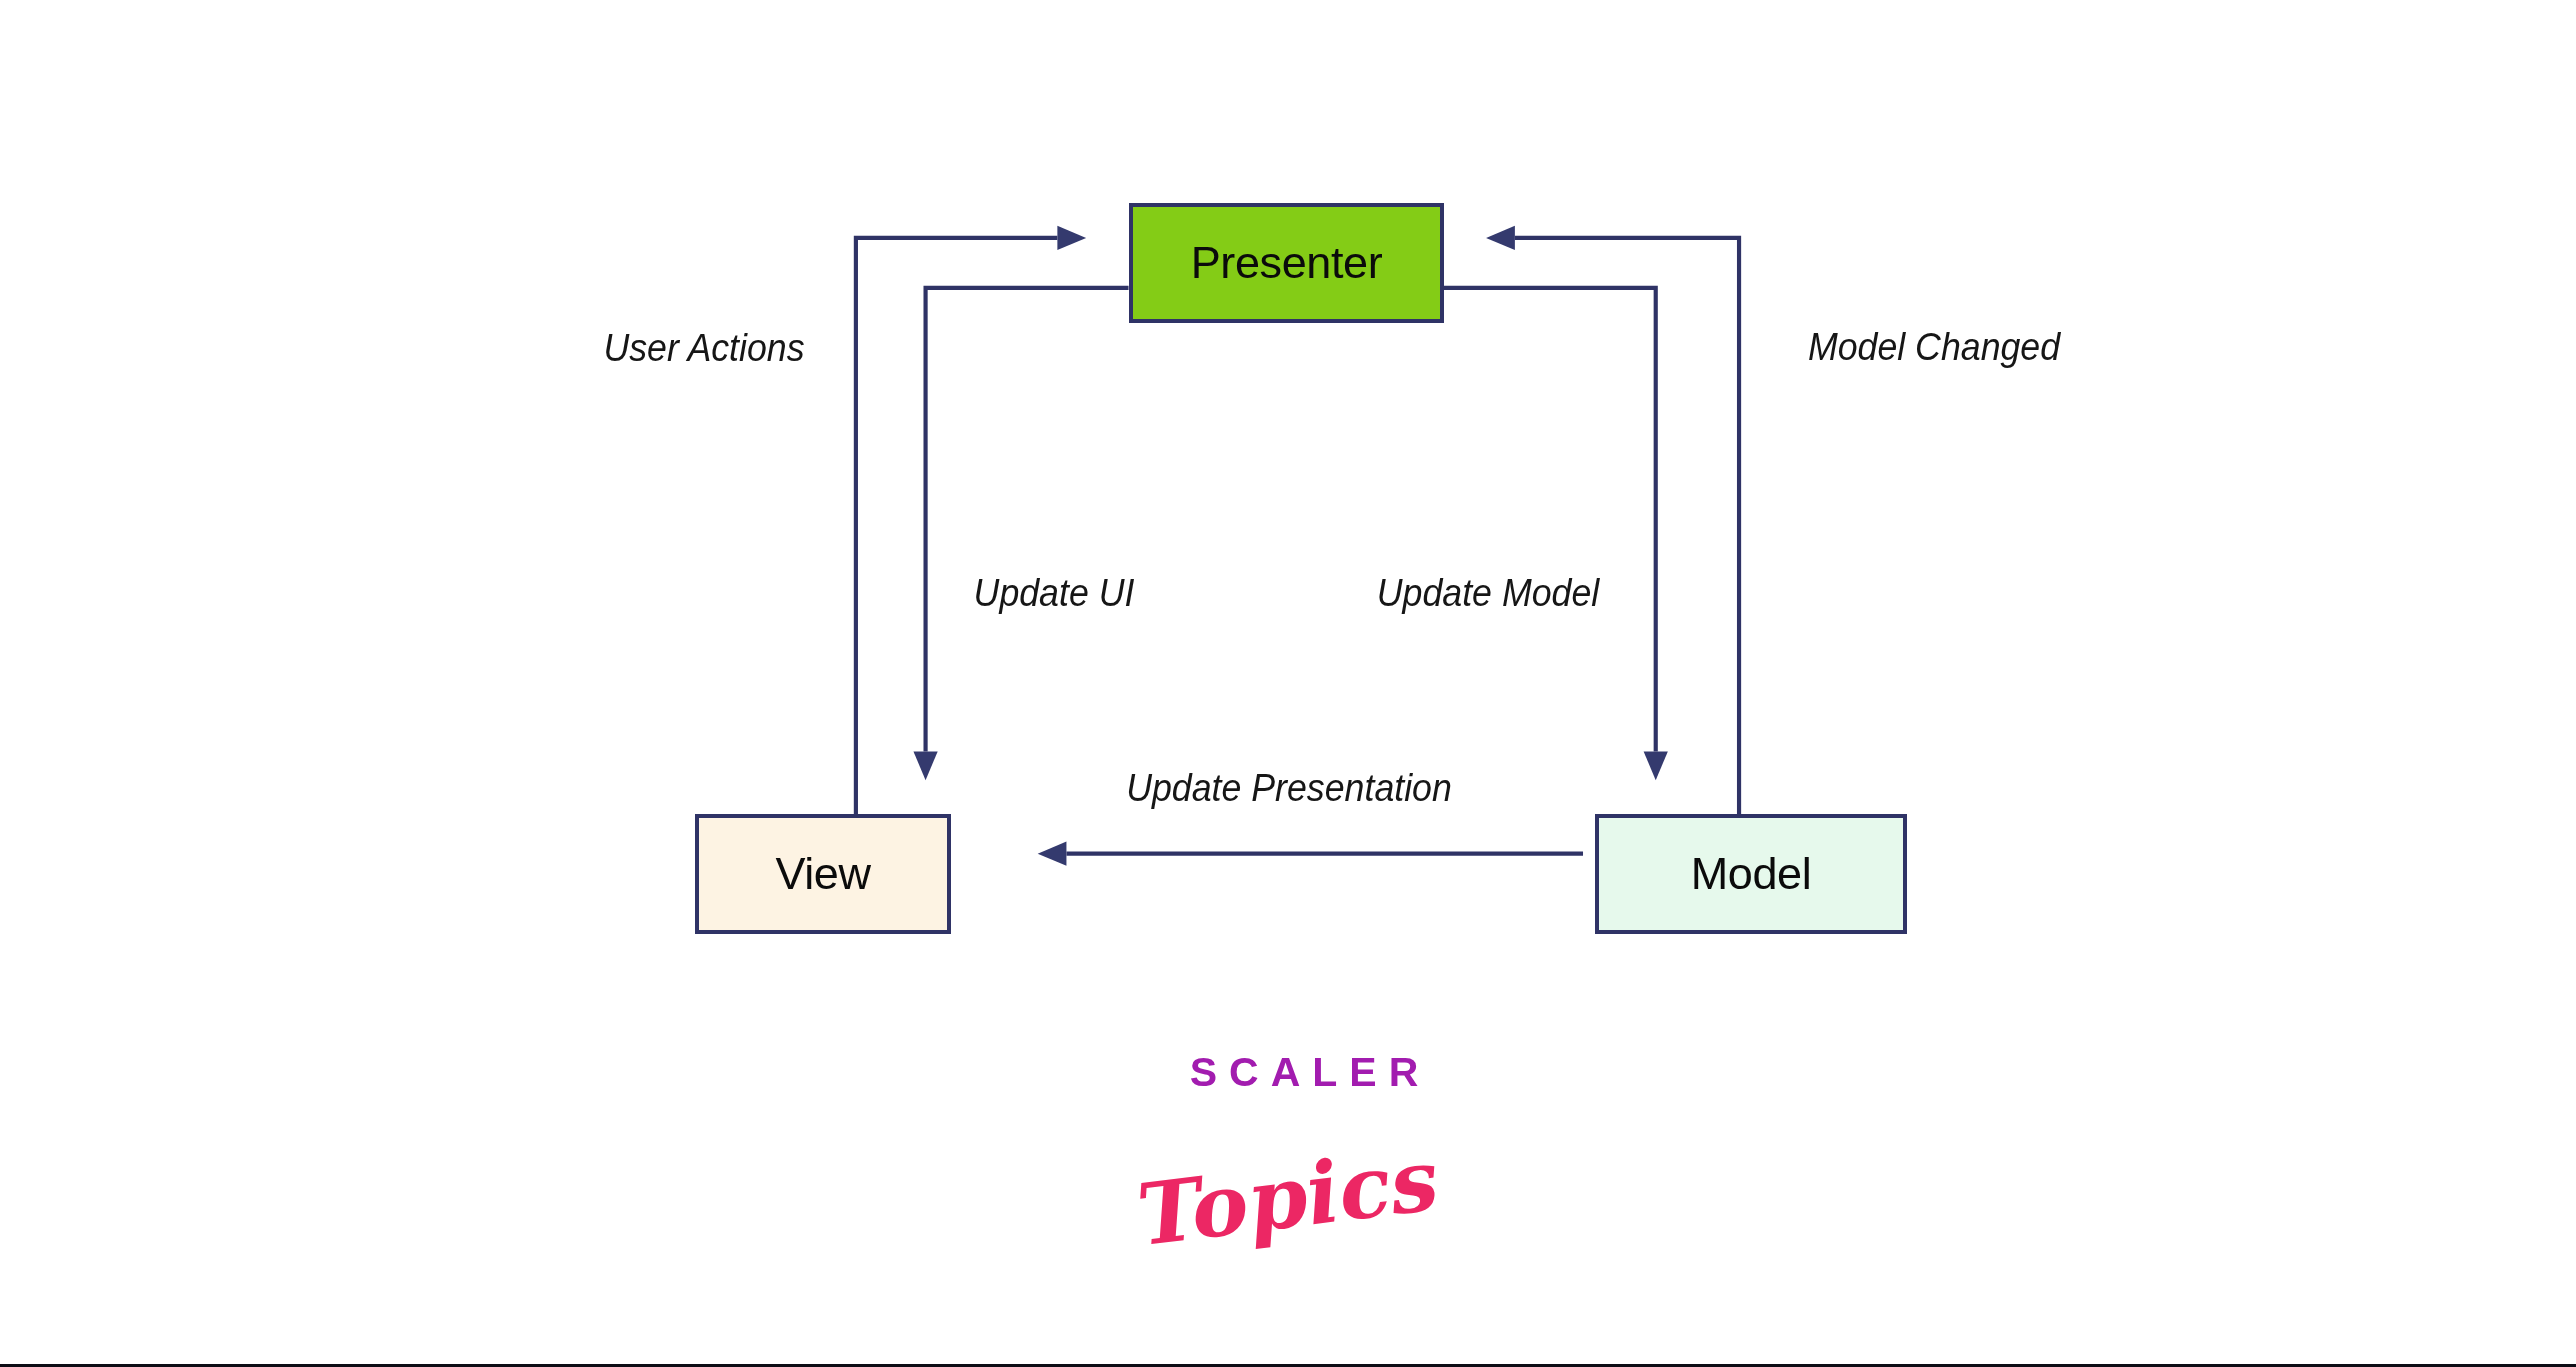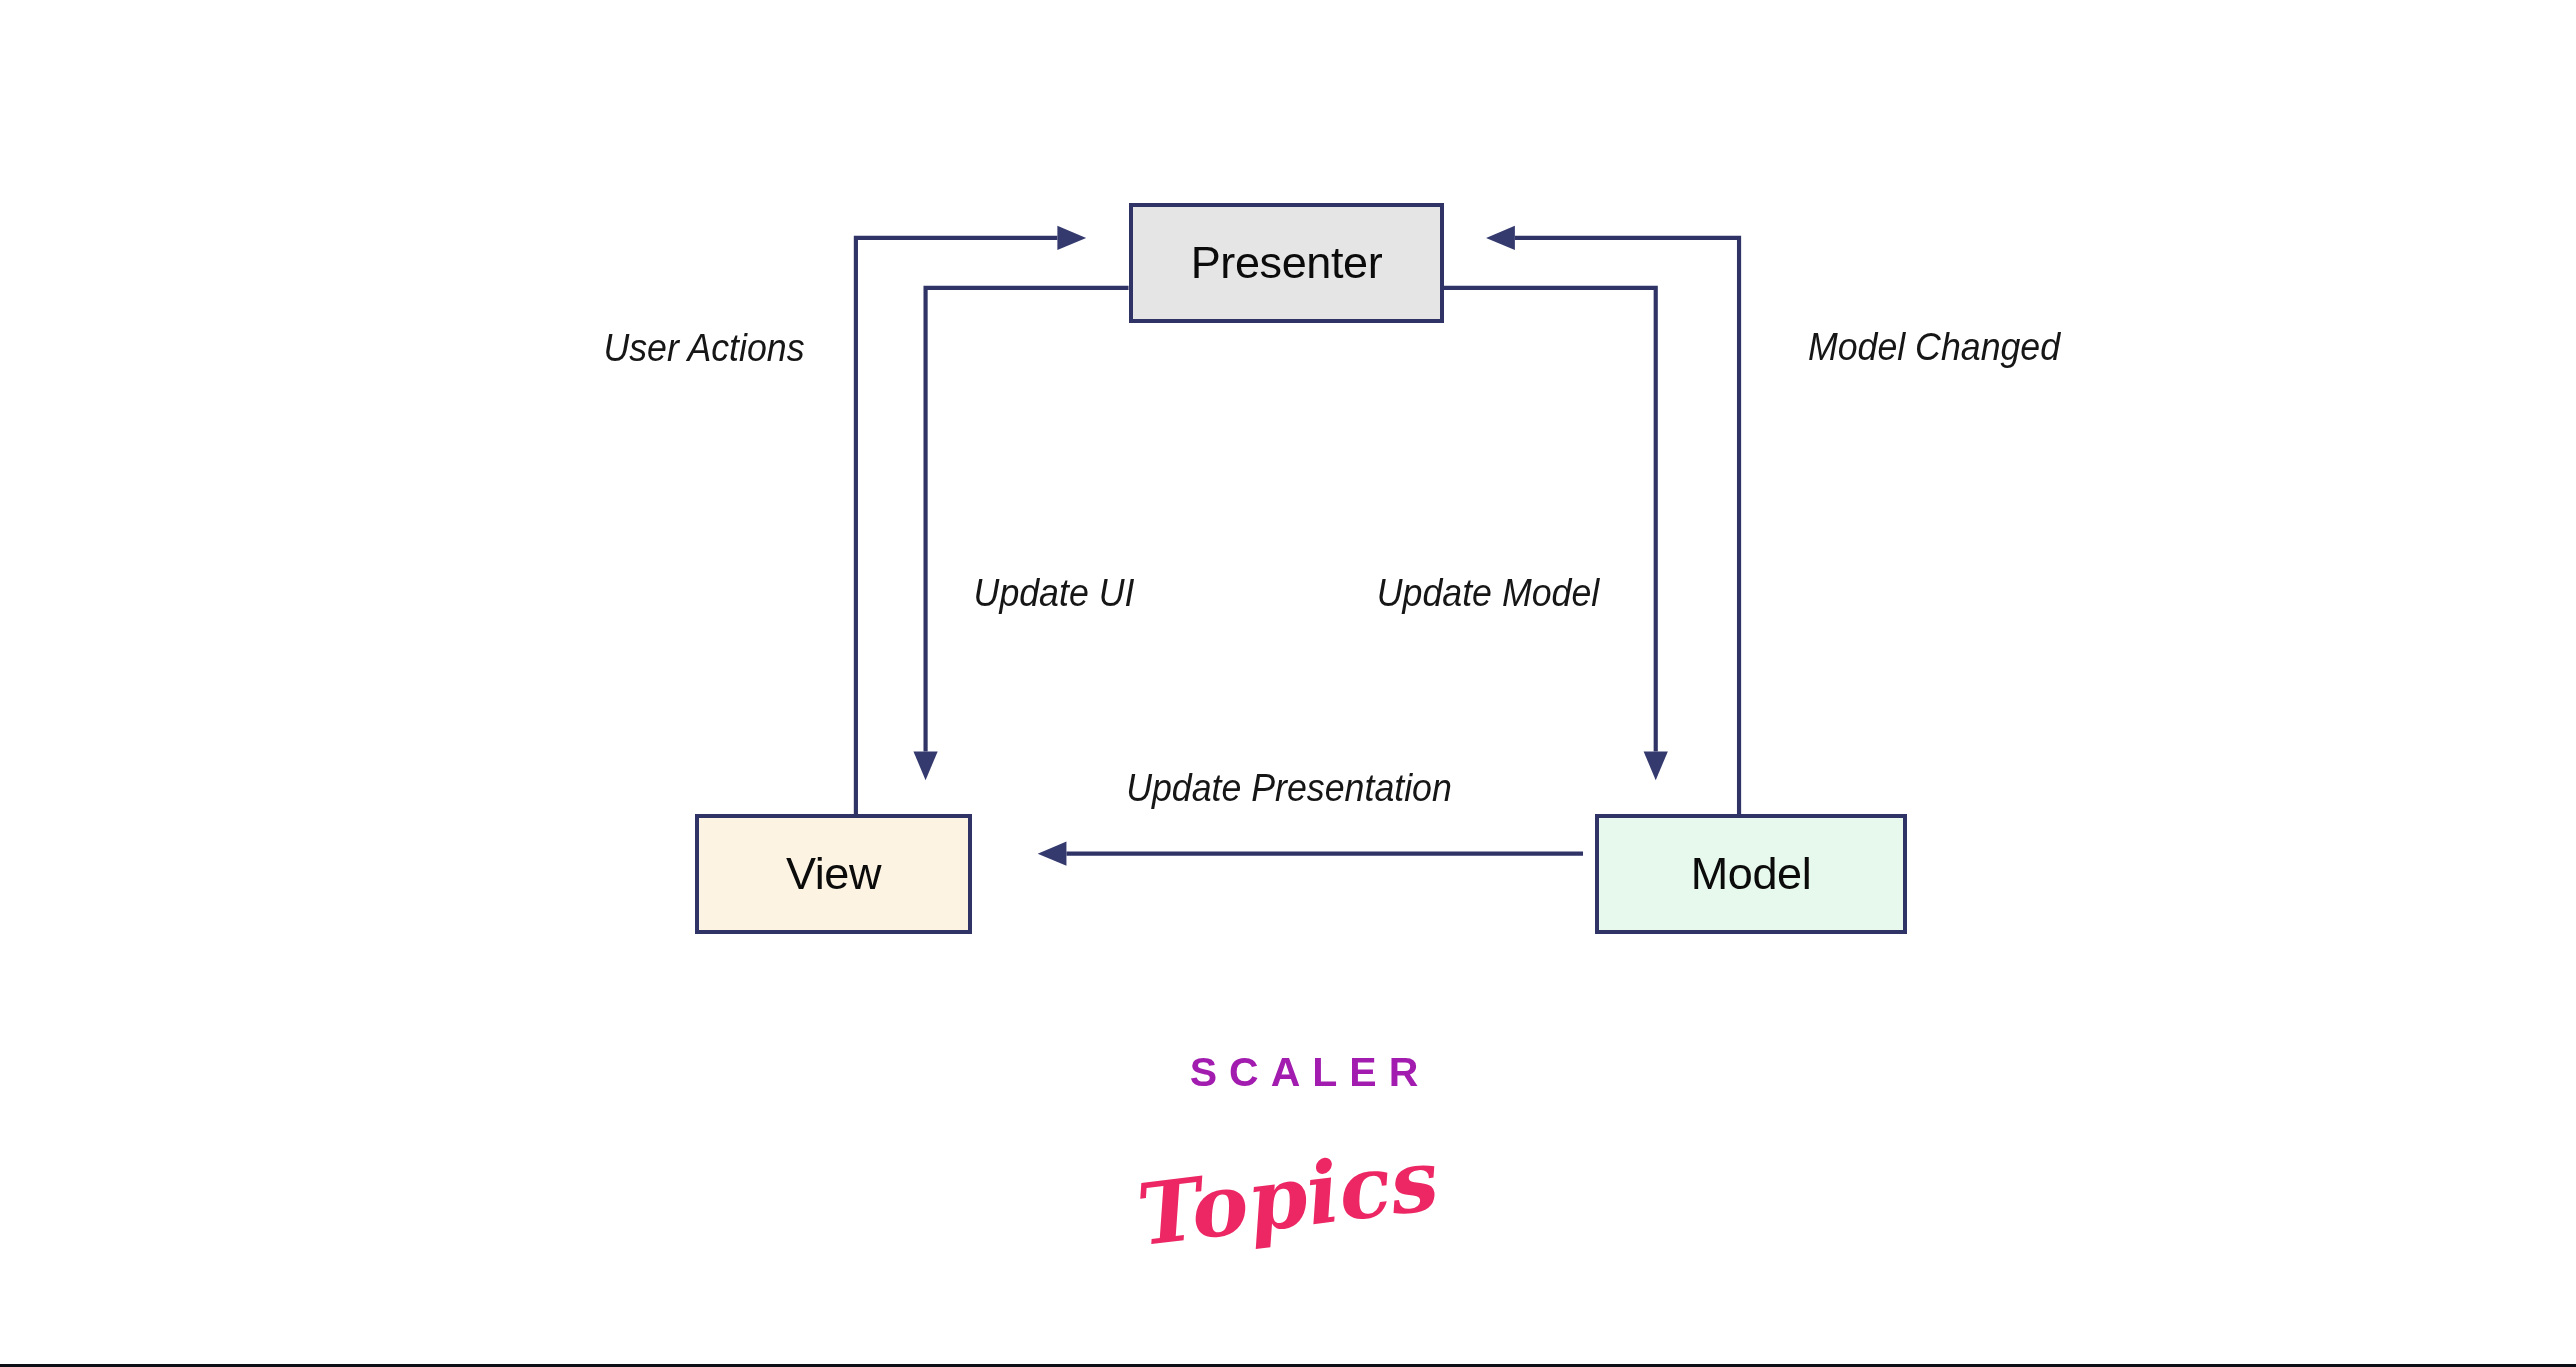--- a/index.html
+++ b/index.html
@@ -34,22 +34,22 @@
     position: absolute;
     box-sizing: border-box;
     border: 4.5px solid #2f3366;
     display: flex;
     align-items: center;
     justify-content: center;
     font-size: 45px;
     color: #0b0b0b;
     letter-spacing: -0.4px;
   }
-  .node-presenter { left: 1129px; top: 203px;  width: 315px; height: 120px; background: #e5e5e5; }
-  .node-view      { left: 695px;  top: 814px; width: 277px; height: 120px; background: #fdf3e3; }
+  .node-presenter { left: 1129px; top: 203px;  width: 315px; height: 120px; background: #84cc16; }
+  .node-view      { left: 695px;  top: 814px; width: 256px; height: 120px; background: #fdf3e3; }
   .node-model     { left: 1583px; top: 814px; width: 312px; height: 120px; background: #e6f9ec; margin-left: 12px; }
 
   .edge-label {
     position: absolute;
     font-style: italic;
     font-size: 38px;
     color: #161616;
     white-space: nowrap;
     transform: translate(-50%, -50%) scaleX(0.94);
   }

